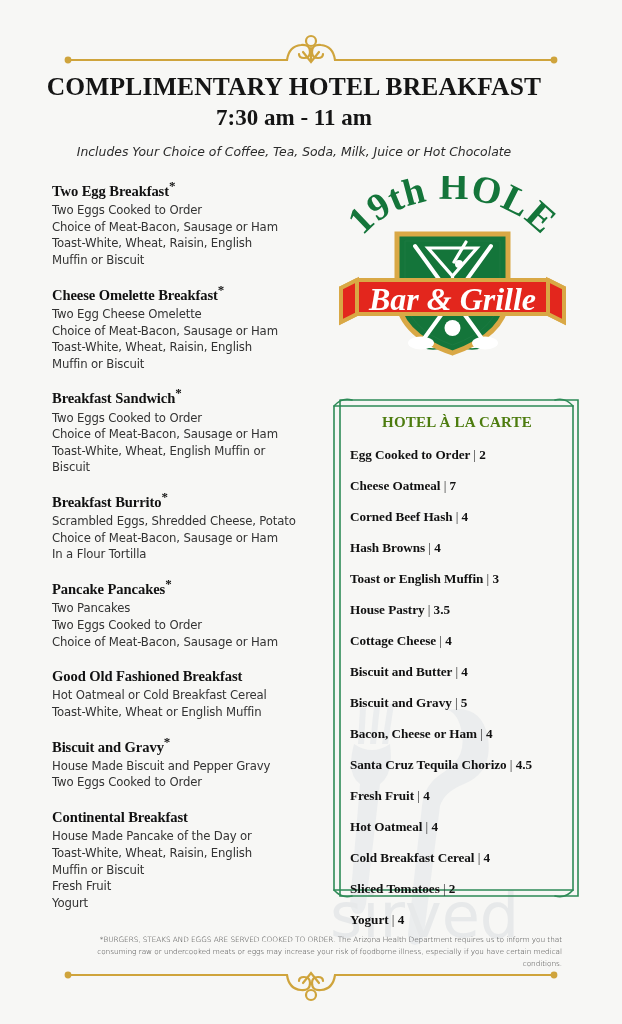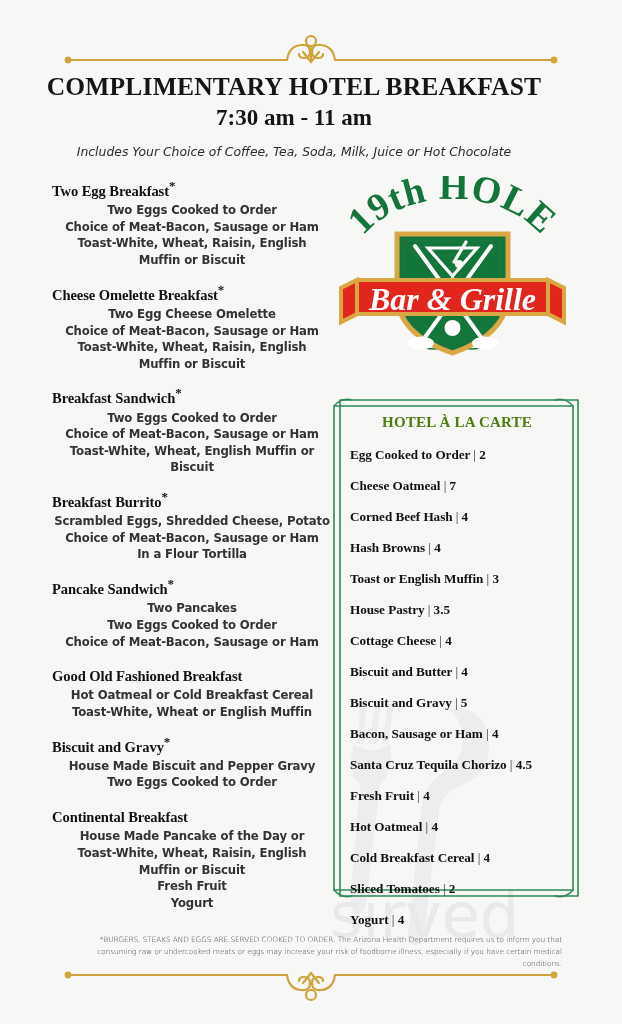--- a/index.html
+++ b/index.html
@@ -103,25 +103,24 @@
     letter-spacing: -0.1px;
   }
   .item-name .star {
     font-size: 13px;
     vertical-align: super;
     line-height: 0;
   }
   .item-desc-line {
     font-family: "DejaVu Sans", sans-serif;
     font-size: 11.7px;
-    font-weight: 700;
+    font-weight: 400;
     color: #333;
     line-height: 1.42;
     letter-spacing: -0.15px;
-    text-align: center;
   }
 
   
   .logo-wrap {
     position: absolute;
     left: 335px;
     top: 176px;
     width: 235px;
     height: 180px;
     z-index: 3;
@@ -256,21 +255,21 @@
   </div>
 
   <div class="menu-item">
     <div class="item-name"><span>Breakfast Burrito</span><span class="star">*</span></div>
     <div class="item-desc-line">Scrambled Eggs, Shredded Cheese, Potato</div>
     <div class="item-desc-line">Choice of Meat-Bacon, Sausage or Ham</div>
     <div class="item-desc-line">In a Flour Tortilla</div>
   </div>
 
   <div class="menu-item">
-    <div class="item-name"><span>Pancake Sandwich</span><span class="star">*</span></div>
+    <div class="item-name"><span>Pancake Pancakes</span><span class="star">*</span></div>
     <div class="item-desc-line">Two Pancakes</div>
     <div class="item-desc-line">Two Eggs Cooked to Order</div>
     <div class="item-desc-line">Choice of Meat-Bacon, Sausage or Ham</div>
   </div>
 
   <div class="menu-item">
     <div class="item-name"><span>Good Old Fashioned Breakfast</span><span class="star"></span></div>
     <div class="item-desc-line">Hot Oatmeal or Cold Breakfast Cereal</div>
     <div class="item-desc-line">Toast-White, Wheat or English Muffin</div>
   </div>
@@ -354,21 +353,21 @@
 
     <div class="alacarte-row"><span>Egg Cooked to Order</span> <span class="sep">|</span> <span>2</span></div>
     <div class="alacarte-row"><span>Cheese Oatmeal</span> <span class="sep">|</span> <span>7</span></div>
     <div class="alacarte-row"><span>Corned Beef Hash</span> <span class="sep">|</span> <span>4</span></div>
     <div class="alacarte-row"><span>Hash Browns</span> <span class="sep">|</span> <span>4</span></div>
     <div class="alacarte-row"><span>Toast or English Muffin</span> <span class="sep">|</span> <span>3</span></div>
     <div class="alacarte-row"><span>House Pastry</span> <span class="sep">|</span> <span>3.5</span></div>
     <div class="alacarte-row"><span>Cottage Cheese</span> <span class="sep">|</span> <span>4</span></div>
     <div class="alacarte-row"><span>Biscuit and Butter</span> <span class="sep">|</span> <span>4</span></div>
     <div class="alacarte-row"><span>Biscuit and Gravy</span> <span class="sep">|</span> <span>5</span></div>
-    <div class="alacarte-row"><span>Bacon, Sausage or Ham</span> <span class="sep">|</span> <span>4</span></div>
+    <div class="alacarte-row"><span>Bacon, Cheese or Ham</span> <span class="sep">|</span> <span>4</span></div>
     <div class="alacarte-row"><span>Santa Cruz Tequila Chorizo</span> <span class="sep">|</span> <span>4.5</span></div>
     <div class="alacarte-row"><span>Fresh Fruit</span> <span class="sep">|</span> <span>4</span></div>
     <div class="alacarte-row"><span>Hot Oatmeal</span> <span class="sep">|</span> <span>4</span></div>
     <div class="alacarte-row"><span>Cold Breakfast Cereal</span> <span class="sep">|</span> <span>4</span></div>
     <div class="alacarte-row"><span>Sliced Tomatoes</span> <span class="sep">|</span> <span>2</span></div>
     <div class="alacarte-row"><span>Yogurt</span> <span class="sep">|</span> <span>4</span></div>
   </div>
 </div>
 
 <div class="footer">

